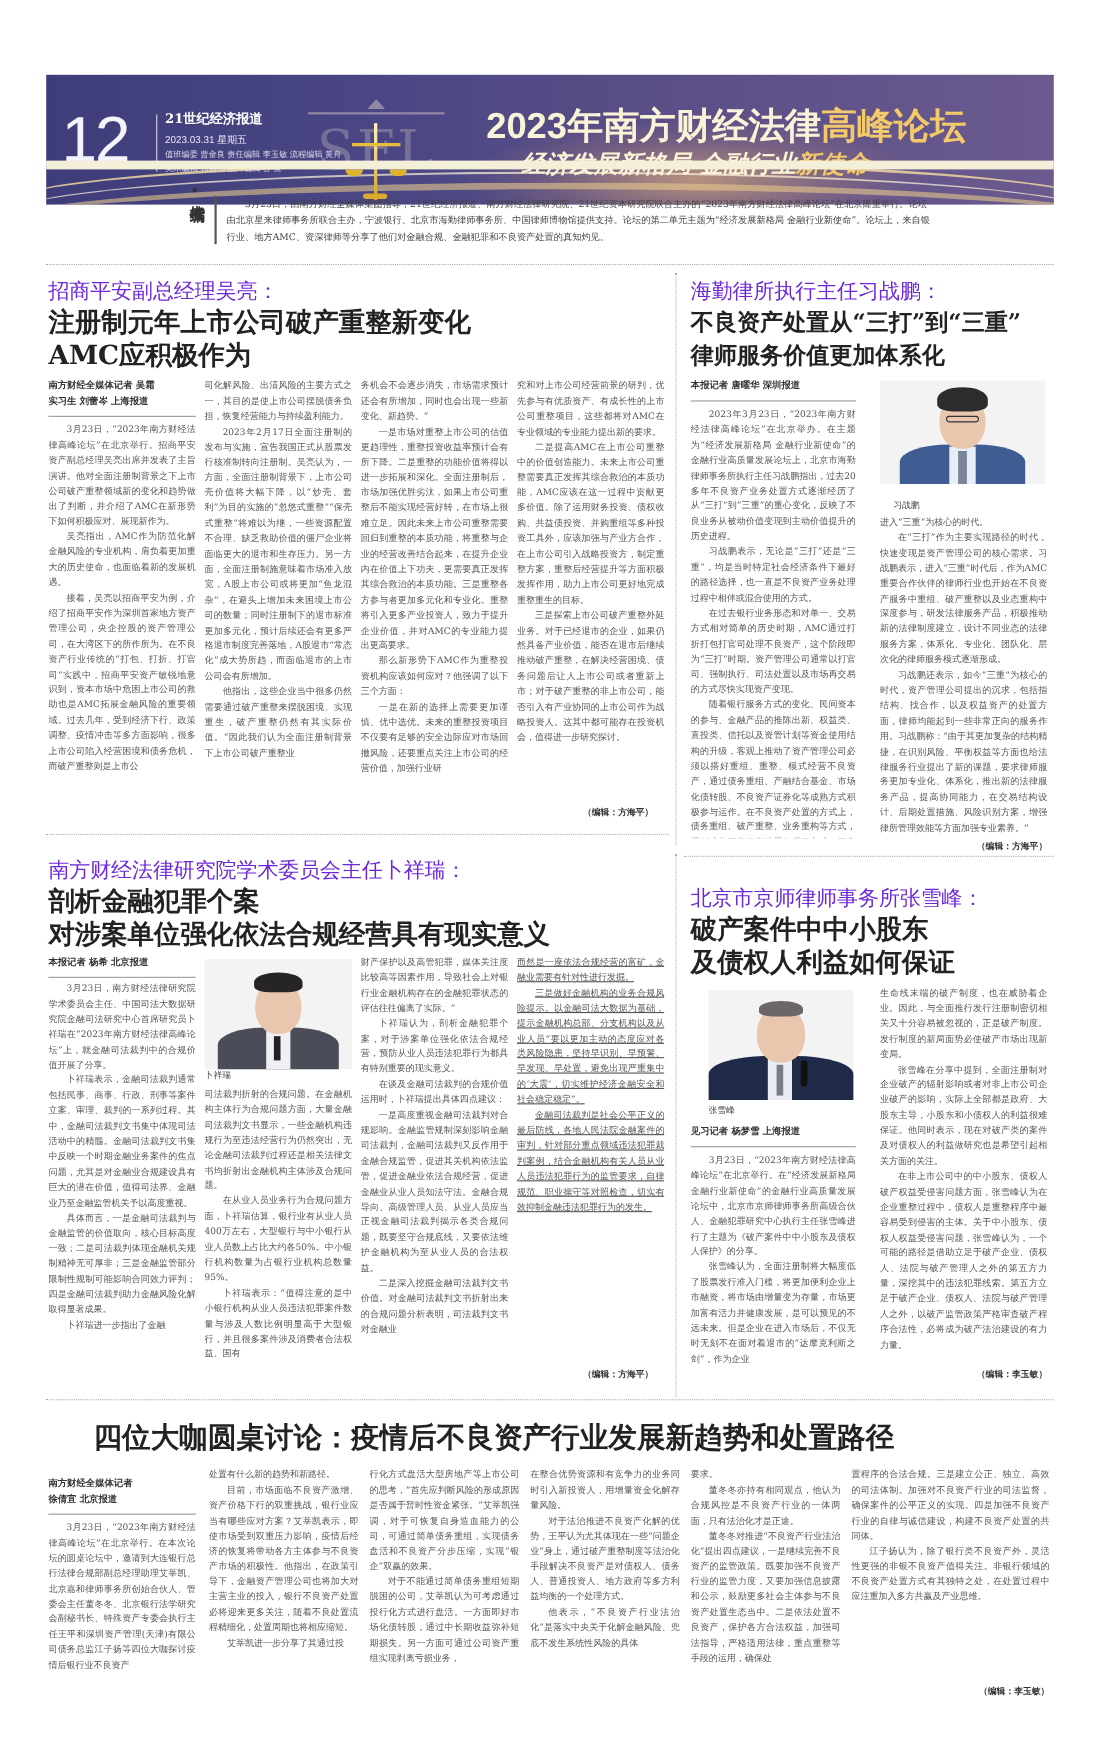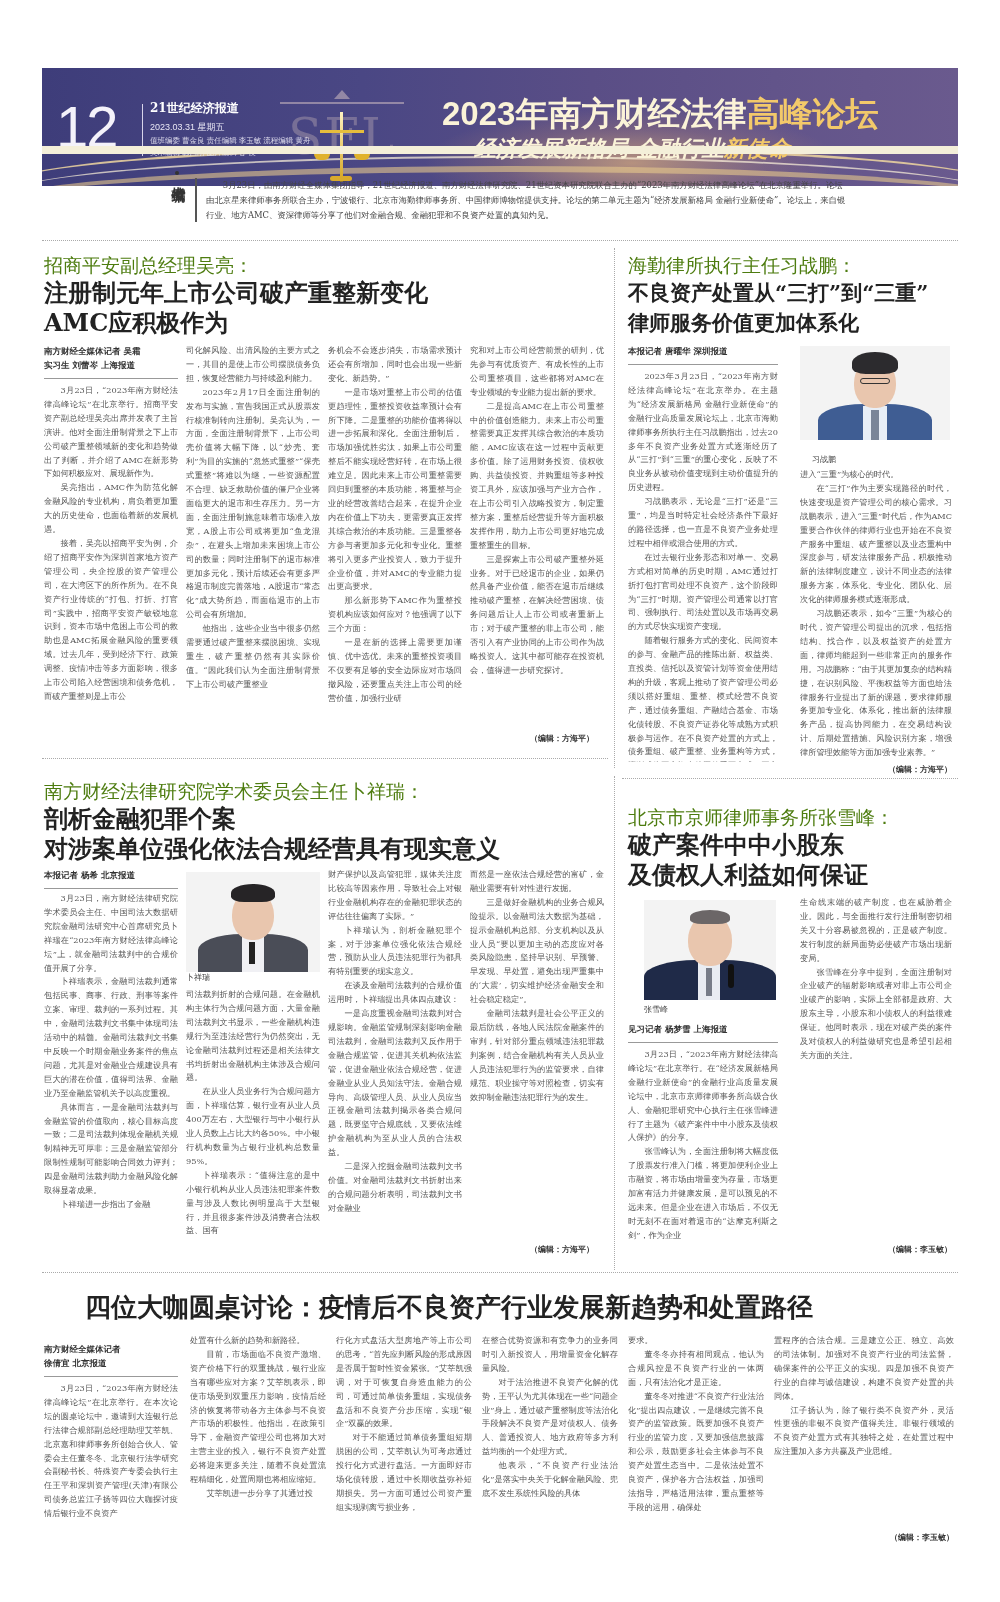--- a/index.html
+++ b/index.html
@@ -67,21 +67,21 @@
   .editor-note { position: absolute; left: 170px; top: 176px; width: 680px; height: 48px; }
   .editor-note .label {
     position: absolute; left: 0; top: 0; width: 16px; font-size: 14px; font-weight: bold; line-height: 15px; color: #333;
     writing-mode: vertical-rl;
   }
   .editor-note .dot { position: absolute; left: 5px; top: -5px; width: 4px; height: 4px; border-radius: 50%; background: #333; }
   .editor-note .bar { position: absolute; left: 25px; top: 2px; width: 2px; height: 44px; background: #555; }
   .editor-note .text { position: absolute; left: 36px; top: 2px; width: 640px; font-size: 8.4px; line-height: 15px; color: #444; text-indent: 2em; }
 
   .section { position: absolute; }
-  .kicker { font-family: Liberation Serif, serif; font-size: 19px; color: #4d7c0f; line-height: 24px; white-space: nowrap; }
+  .kicker { font-family: Liberation Serif, serif; font-size: 19px; color: #6d28d9; line-height: 24px; white-space: nowrap; }
   .headline { font-family: "DejaVu Serif", serif; font-weight: bold; font-size: 24px; color: #222; line-height: 30px; white-space: nowrap; }
   .byline { font-size: 8.5px; font-weight: bold; color: #333; line-height: 14px; }
   .byline-rule { height: 1px; background: #999; margin: 6px 0 8px 0; }
   .col { position: absolute; font-size: 8.2px; line-height: 13.9px; color: #555; text-align: justify; overflow: hidden; }
   .col p { text-indent: 2em; }
   .editor-sign { position: absolute; font-family: "Liberation Sans", sans-serif; font-size: 8px; font-weight: bold; color: #333; white-space: nowrap; }
   .dotted-h { position: absolute; height: 0; border-top: 1px dotted #aaa; }
   .dotted-v { position: absolute; width: 0; border-left: 1px dotted #aaa; }
   .photo { position: absolute; background: #f3f3f3; overflow: hidden; }
   .caption { position: absolute; font-family: "Liberation Sans", sans-serif; font-size: 8px; color: #444; }
@@ -247,21 +247,21 @@
   </div>
 <div class="col" style="left:328px; top:868px; width:134px; height:396px;">
     <p style="text-indent:0">
       <span style="display: block; text-indent: 0px;">财产保护以及高管犯罪，媒体关注度比较高等因素作用，导致社会上对银行业金融机构存在的金融犯罪状态的评估往往偏离了实际。”</span>
       <span style="display: block; text-indent: 2em;">卜祥瑞认为，剖析金融犯罪个案，对于涉案单位强化依法合规经营，预防从业人员违法犯罪行为都具有特别重要的现实意义。</span>
       <span style="display: block; text-indent: 2em;">在谈及金融司法裁判的合规价值运用时，卜祥瑞提出具体四点建议：</span>
       <span style="display: block; text-indent: 2em;">一是高度重视金融司法裁判对合规影响。金融监管规制深刻影响金融司法裁判，金融司法裁判又反作用于金融合规监管，促进其关机构依法监管，促进金融业依法合规经营，促进金融业从业人员知法守法。金融合规导向、高级管理人员、从业人员应当正视金融司法裁判揭示各类合规问题，既要坚守合规底线，又要依法维护金融机构为至从业人员的合法权益。</span>
       <span style="display: block; text-indent: 2em;">二是深入挖掘金融司法裁判文书价值。对金融司法裁判文书折射出来的合规问题分析表明，司法裁判文书对金融业</span>
     </p>
   </div>
-<div class="col" style="left:470px; top:868px; width:134px; height:370px;">
+<div class="col" style="left:470px; top:868px; width:134px; height:370px;text-decoration:underline;">
     <p style="text-indent:0">
       <span style="display: block; text-indent: 0px;">而然是一座依法合规经营的富矿，金融业需要有针对性进行发掘。</span>
       <span style="display: block; text-indent: 2em;">三是做好金融机构的业务合规风险提示。以金融司法大数据为基础，提示金融机构总部、分支机构以及从业人员“要以更加主动的态度应对各类风险隐患，坚持早识别、早预警、早发现、早处置，避免出现严重集中的‘大震’，切实维护经济金融安全和社会稳定稳定”。</span>
       <span style="display: block; text-indent: 2em;">金融司法裁判是社会公平正义的最后防线，各地人民法院金融案件的审判，针对部分重点领域违法犯罪裁判案例，结合金融机构有关人员从业人员违法犯罪行为的监管要求，自律规范、职业操守等对照检查，切实有效抑制金融违法犯罪行为的发生。</span>
     </p>
   </div>
 <div class="editor-sign" style="left:530px; top:1244px;">（编辑：方海平）</div>
 
 <div class="section" style="left:628px; top:806px; width:330px;">
   <div class="kicker">北京市京师律师事务所张雪峰：</div>
@@ -284,20 +284,21 @@
 <div class="col" style="left:628px; top:1048px; width:150px; height:218px;">
     <p>
       <span style="display: block; text-indent: 2em;">3月23日，“2023年南方财经法律高峰论坛”在北京举行。在“经济发展新格局 金融行业新使命”的金融行业高质量发展论坛中，北京市京师律师事务所高级合伙人、金融犯罪研究中心执行主任张雪峰进行了主题为《破产案件中中小股东及债权人保护》的分享。</span>
       <span style="display: block; text-indent: 2em;">张雪峰认为，全面注册制将大幅度低了股票发行准入门槛，将更加便利企业上市融资，将市场由增量变为存量，市场更加富有活力并健康发展，是可以预见的不远未来。但是企业在进入市场后，不仅无时无刻不在面对着退市的“达摩克利斯之剑”，作为企业</span>
     </p>
   </div>
 <div class="col" style="left:800px; top:896px; width:152px; height:342px;">
     <p style="text-indent:0">
       <span style="display: block; text-indent: 0px;">生命线末端的破产制度，也在威胁着企业。因此，与全面推行发行注册制密切相关又十分容易被忽视的，正是破产制度。发行制度的新局面势必使破产市场出现新变局。</span>
       <span style="display: block; text-indent: 2em;">张雪峰在分享中提到，全面注册制对企业破产的辐射影响或者对非上市公司企业破产的影响，实际上全部都是政府、大股东主导，小股东和小债权人的利益很难保证。他同时表示，现在对破产类的案件及对债权人的利益做研究也是希望引起相关方面的关注。</span>
+      <span style="display: block; text-indent: 2em;">在非上市公司中的中小股东、债权人破产权益受侵害问题方面，张雪峰认为在企业重整过程中，债权人是重整程序中最容易受到侵害的主体。关于中小股东、债权人权益受侵害问题，张雪峰认为，一个可能的路径是借助立足于破产企业、债权人、法院与破产管理人之外的第五方力量，深挖其中的违法犯罪线索。第五方立足于破产企业、债权人、法院与破产管理人之外，以破产监管政策严格审查破产程序合法性，必将成为破产法治建设的有力力量。</span>
     </p>
   </div>
 <div class="editor-sign" style="left:888px; top:1244px;">（编辑：李玉敏）</div>
 
 <div class="dotted-h" style="left:42px; top:1272px; width:916px;"></div>
 
 <div class="section" style="left:44px; top:1290px; width:900px;">
   <div class="headline" style="font-size:26px; line-height:34px;margin-left:41px;">四位大咖圆桌讨论：疫情后不良资产行业发展新趋势和处置路径</div>
 </div>
 <div class="section" style="left:44px; top:1342px; width:134px;">

